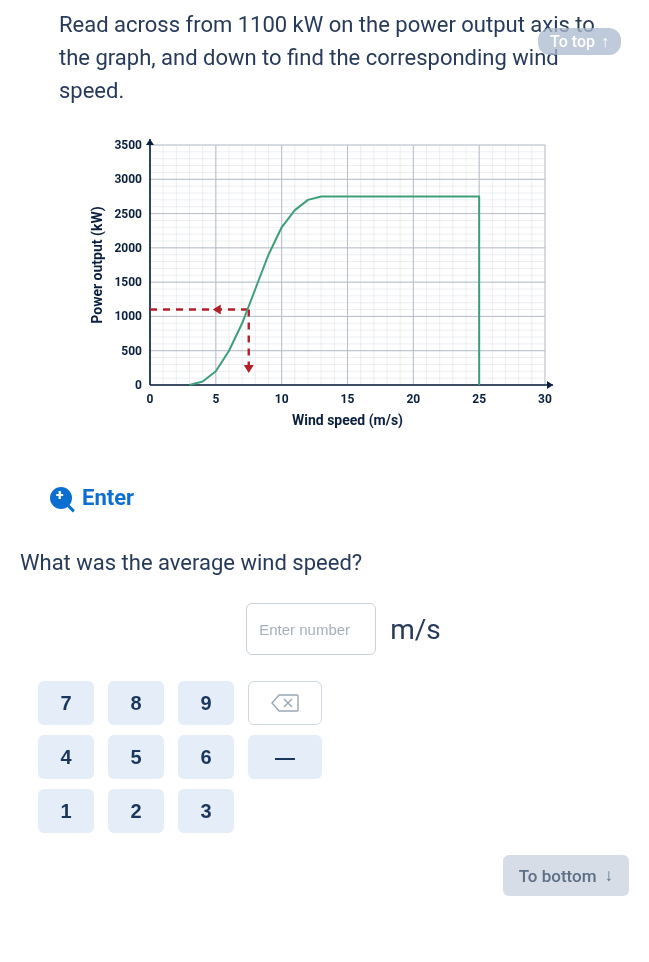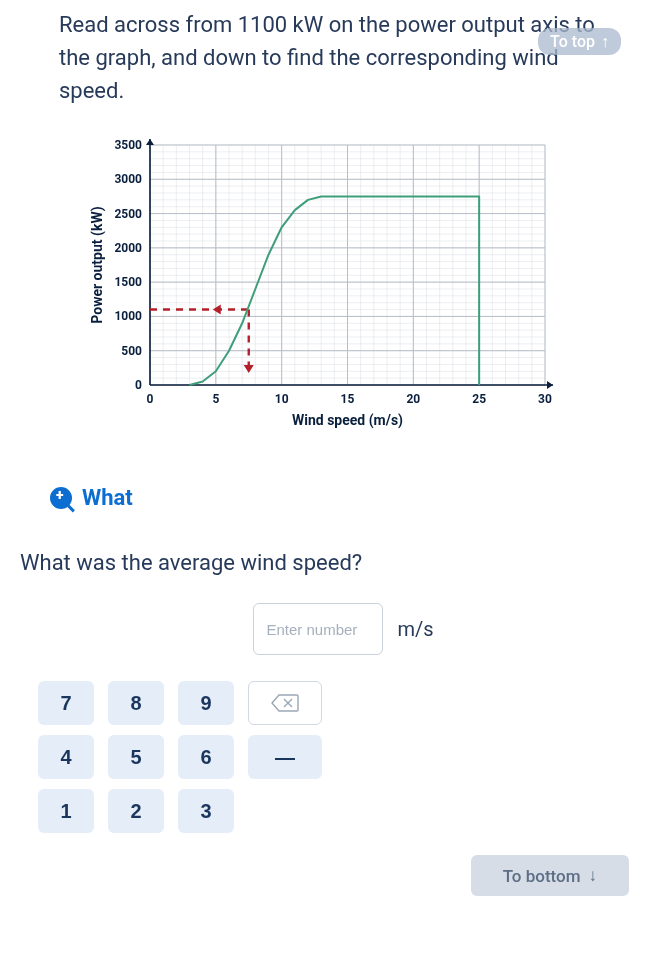--- a/index.html
+++ b/index.html
@@ -92,21 +92,21 @@
     height: 52px;
     border: 1px solid #c9d1dc;
     border-radius: 6px;
     padding: 0 12px;
     font-size: 15px;
     color: #8a94a3;
     background: #fff;
   }
   .answer-input::placeholder { color: #a6b0bd; }
   .unit {
-    font-size: 20px;
+    font-size: 28px;
     color: #273a5a;
   }
   .keypad {
     padding-left: 38px;
     display: grid;
     grid-template-columns: repeat(5, auto);
     column-gap: 14px;
     row-gap: 10px;
     align-items: start;
     justify-content: start;
@@ -127,21 +127,21 @@
   }
   .key.wide { width: 74px; }
   .key.backspace { background: #fff; border: 1px solid #cfd8e3; }
   .to-bottom {
     position: absolute;
     right: 20px;
     bottom: 66px;
     background: #d6dde6;
     color: #5d6e86;
     font-size: 17px;
-    padding: 10px 32px;
+    padding: 10px 16px;
     border-radius: 6px;
     display: flex;
     align-items: center;
     gap: 8px;
     font-weight: 500;
   }
   .placeholder { visibility: hidden; }
 </style>
 </head>
 <body>
@@ -267,21 +267,21 @@
         <path d="M 173.75 238 l -5 -8 l 10 0 z" fill="#b4202a"></path>
         <path d="M 114.5 250 L 127.66666666666666 246.57142857142858 L 140.83333333333331 236.28571428571428 L 154 215.71428571428572 L 167.16666666666669 188.28571428571428 L 180.33333333333331 154 L 193.5 119.71428571428572 L 206.66666666666666 92.28571428571428 L 219.83333333333331 75.14285714285714 L 233 64.85714285714286 L 246.16666666666669 61.428571428571445 L 259.33333333333337 61.428571428571445 L 338.3333333333333 61.428571428571445 L 404.1666666666667 61.428571428571445 L 404.1666666666667 250 " fill="none" stroke="#3f9e7a" stroke-width="2" stroke-linejoin="round"></path>
       </g>
   </svg>
 </div>
 
 <div class="zoom">
   <span class="zoom-icon">
       <span>+</span>
     </span>
-  <span>What</span>
+  <span>Enter</span>
 </div>
 
 <div class="question">What was the average wind speed?</div>
 
 <div class="answer-row">
   <input class="answer-input" type="text" placeholder="Enter number" style="">
   <span class="unit">m/s</span>
 </div>
 
 <div class="keypad">

